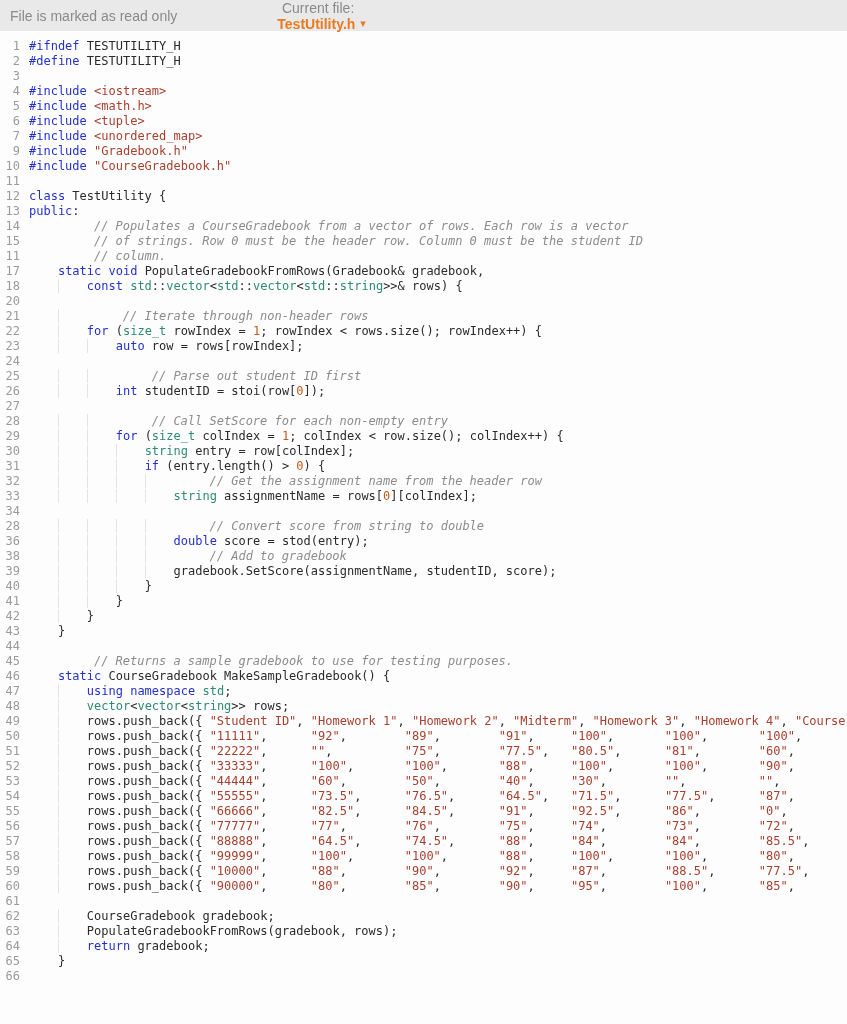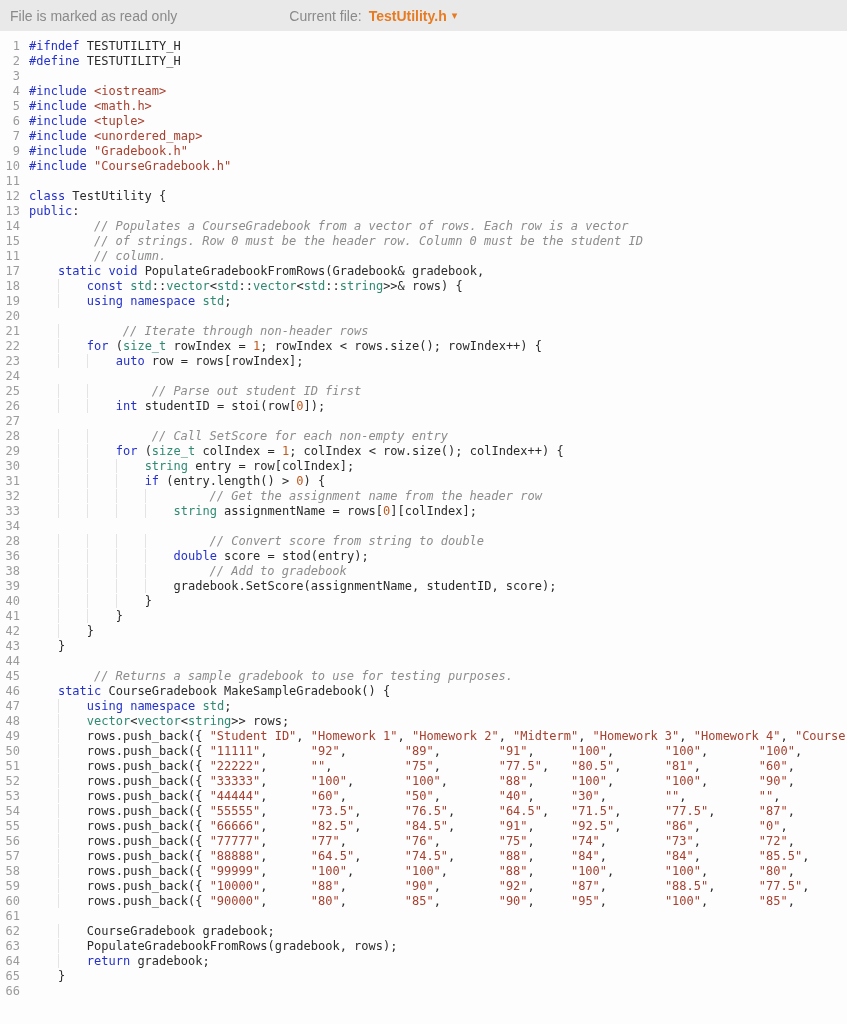--- a/index.html
+++ b/index.html
@@ -5,23 +5,23 @@
   * { box-sizing: border-box; }
   html, body { margin: 0; padding: 0; }
   body {
     width: 847px; height: 1024px; overflow: hidden;
     background: #fdfdfd;
     font-family: "Liberation Sans", sans-serif;
   }
   .header {
     height: 31px; background: #e9e9e9;
     display: flex; align-items: center;
-    padding: 0 10px; font-size: 14px; color: #8a8a8a; gap: 12px;
+    padding: 0 10px; font-size: 14px; color: #8a8a8a;
   }
-  .current-file { margin-left: 100px; display: flex; align-items: center; }
+  .current-file { margin-left: 100px; display: flex; align-items: center; flex-direction: column; }
   .current-file-label { margin-right: 7px; }
   .file-btn { display: inline-flex; align-items: center; cursor: pointer; }
   .file-name { color: #e87b21; font-weight: bold; }
   .caret { color: #e87b21; font-size: 11px; margin-left: 5px; }
   .editor {
     padding-top: 8px;
     font-family: "DejaVu Sans Mono", monospace;
     font-size: 12px; line-height: 15px;
     color: #2b2b2b;
   }
@@ -66,21 +66,20 @@
       <div class="line"><span class="ln">9</span><span class="pp">#include</span><span class="pl"> </span><span class="st">"Gradebook.h"</span></div>
       <div class="line"><span class="ln">10</span><span class="pp">#include</span><span class="pl"> </span><span class="st">"CourseGradebook.h"</span></div>
       <div class="line"><span class="ln">11</span></div>
       <div class="line"><span class="ln">12</span><span class="kw">class</span><span class="pl"> TestUtility {</span></div>
       <div class="line"><span class="ln">13</span><span class="kw">public</span><span class="pl">:</span></div>
       <div class="line"><span class="ln">14</span><span class="ind">    </span><span class="co">// Populates a CourseGradebook from a vector of rows. Each row is a vector</span></div>
       <div class="line"><span class="ln">15</span><span class="ind">    </span><span class="co">// of strings. Row 0 must be the header row. Column 0 must be the student ID</span></div>
       <div class="line"><span class="ln">11</span><span class="ind">    </span><span class="co">// column.</span></div>
       <div class="line"><span class="ln">17</span><span class="ind">    </span><span class="kw">static</span><span class="pl"> </span><span class="kw">void</span><span class="pl"> PopulateGradebookFromRows(Gradebook&amp; gradebook,</span></div>
       <div class="line"><span class="ln">18</span><span class="ind">    </span><span class="ind gd">    </span><span class="kw">const</span><span class="pl"> </span><span class="ty">std</span><span class="pl">::</span><span class="ty">vector</span><span class="pl">&lt;</span><span class="ty">std</span><span class="pl">::</span><span class="ty">vector</span><span class="pl">&lt;</span><span class="ty">std</span><span class="pl">::</span><span class="ty">string</span><span class="pl">&gt;&gt;&amp; rows) {</span></div>
-      <div class="line"><span class="ln">19</span><span class="ind">    </span><span class="ind gd">    </span><span class="kw">using</span><span class="pl"> </span><span class="kw">namespace</span><span class="pl"> </span><span class="ty">std</span><span class="pl">;</span></div>
       <div class="line"><span class="ln">20</span></div>
       <div class="line"><span class="ln">21</span><span class="ind">    </span><span class="ind gd">    </span><span class="co">// Iterate through non-header rows</span></div>
       <div class="line"><span class="ln">22</span><span class="ind">    </span><span class="ind gd">    </span><span class="kw">for</span><span class="pl"> (</span><span class="ty">size_t</span><span class="pl"> rowIndex = </span><span class="nu">1</span><span class="pl">; rowIndex &lt; rows.size(); rowIndex++) {</span></div>
       <div class="line"><span class="ln">23</span><span class="ind">    </span><span class="ind gd">    </span><span class="ind gd">    </span><span class="kw">auto</span><span class="pl"> row = rows[rowIndex];</span></div>
       <div class="line"><span class="ln">24</span></div>
       <div class="line"><span class="ln">25</span><span class="ind">    </span><span class="ind gd">    </span><span class="ind gd">    </span><span class="co">// Parse out student ID first</span></div>
       <div class="line"><span class="ln">26</span><span class="ind">    </span><span class="ind gd">    </span><span class="ind gd">    </span><span class="kw">int</span><span class="pl"> studentID = stoi(row[</span><span class="nu">0</span><span class="pl">]);</span></div>
       <div class="line"><span class="ln">27</span></div>
       <div class="line"><span class="ln">28</span><span class="ind">    </span><span class="ind gd">    </span><span class="ind gd">    </span><span class="co">// Call SetScore for each non-empty entry</span></div>
       <div class="line"><span class="ln">29</span><span class="ind">    </span><span class="ind gd">    </span><span class="ind gd">    </span><span class="kw">for</span><span class="pl"> (</span><span class="ty">size_t</span><span class="pl"> colIndex = </span><span class="nu">1</span><span class="pl">; colIndex &lt; row.size(); colIndex++) {</span></div>

